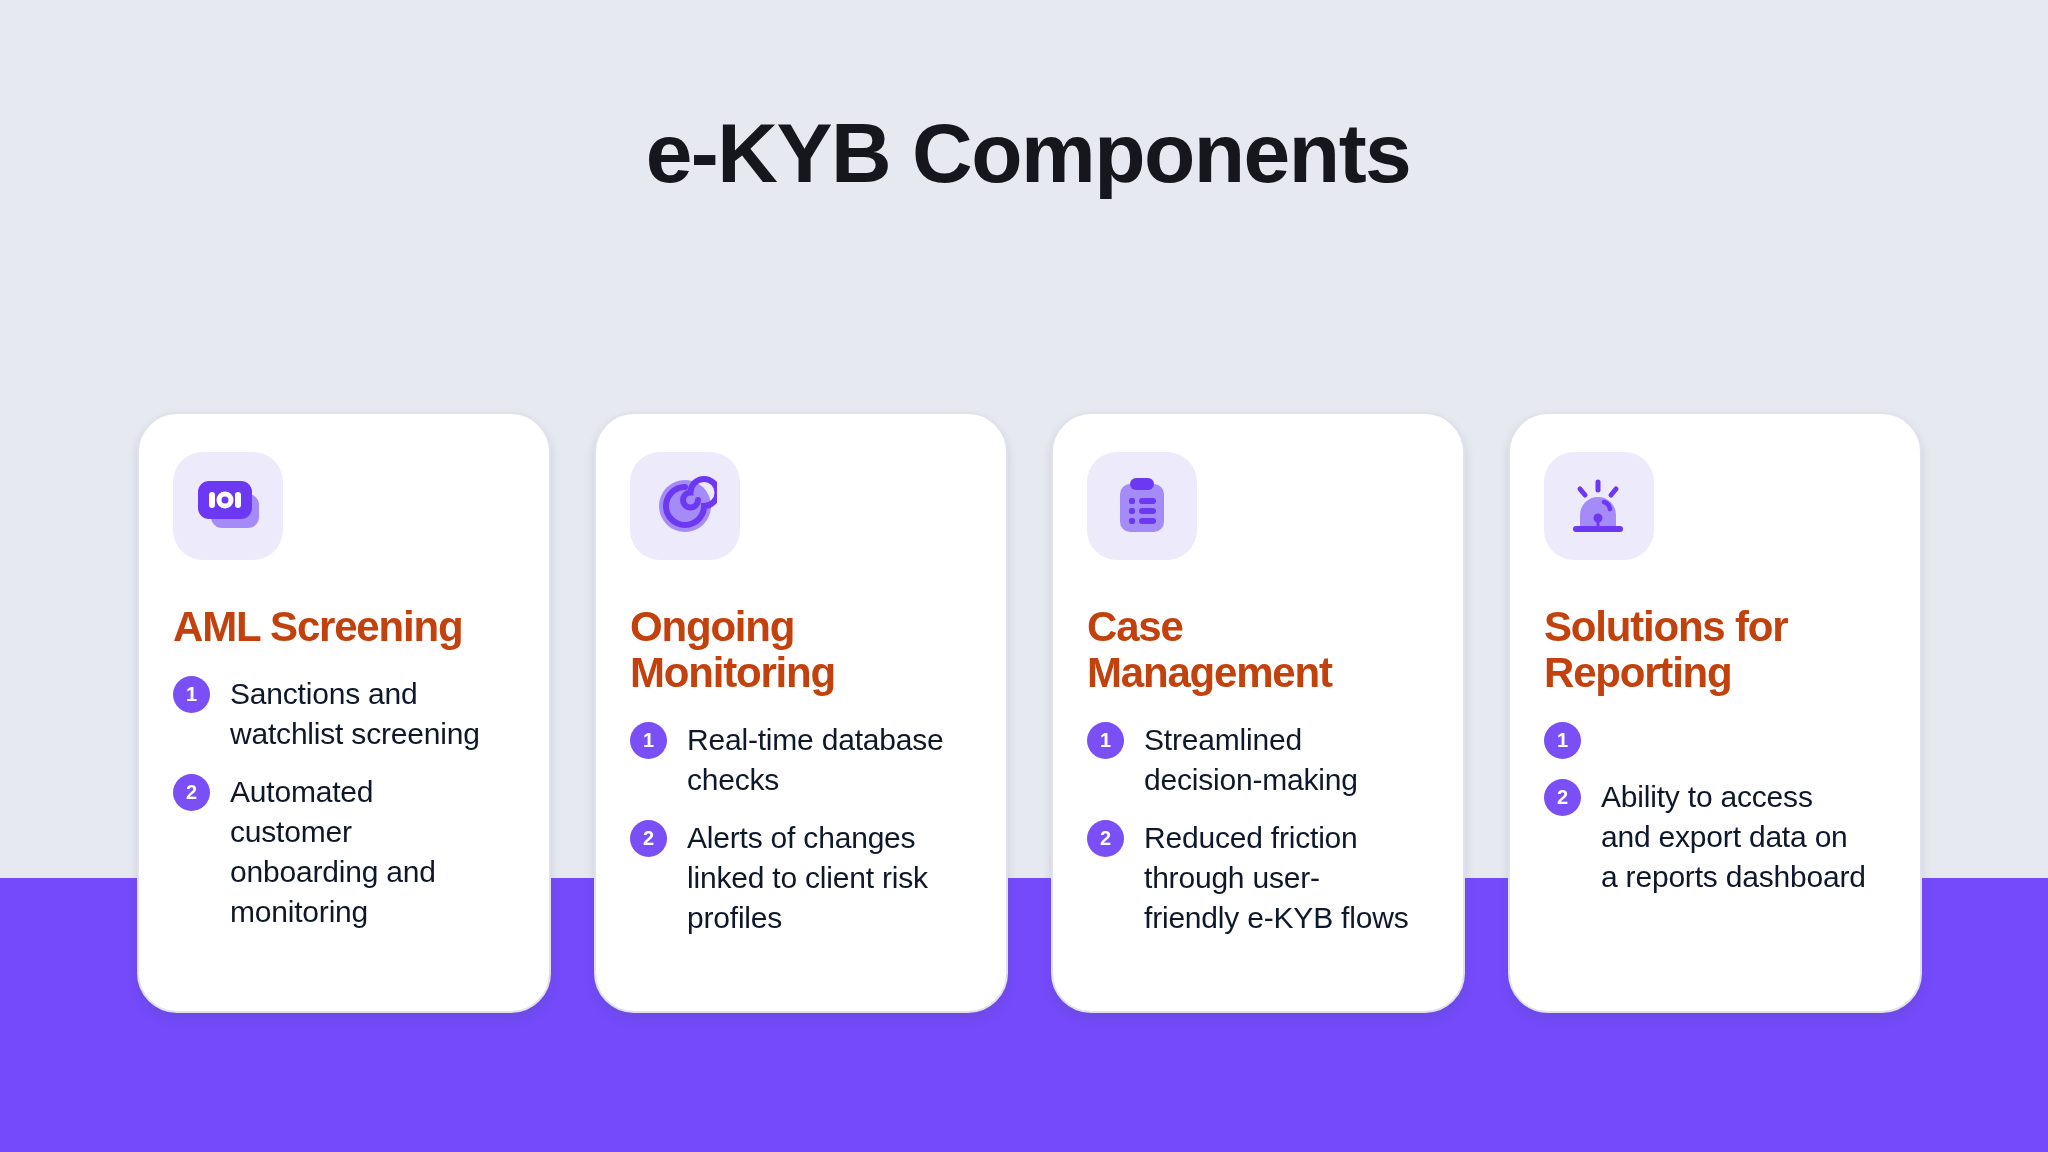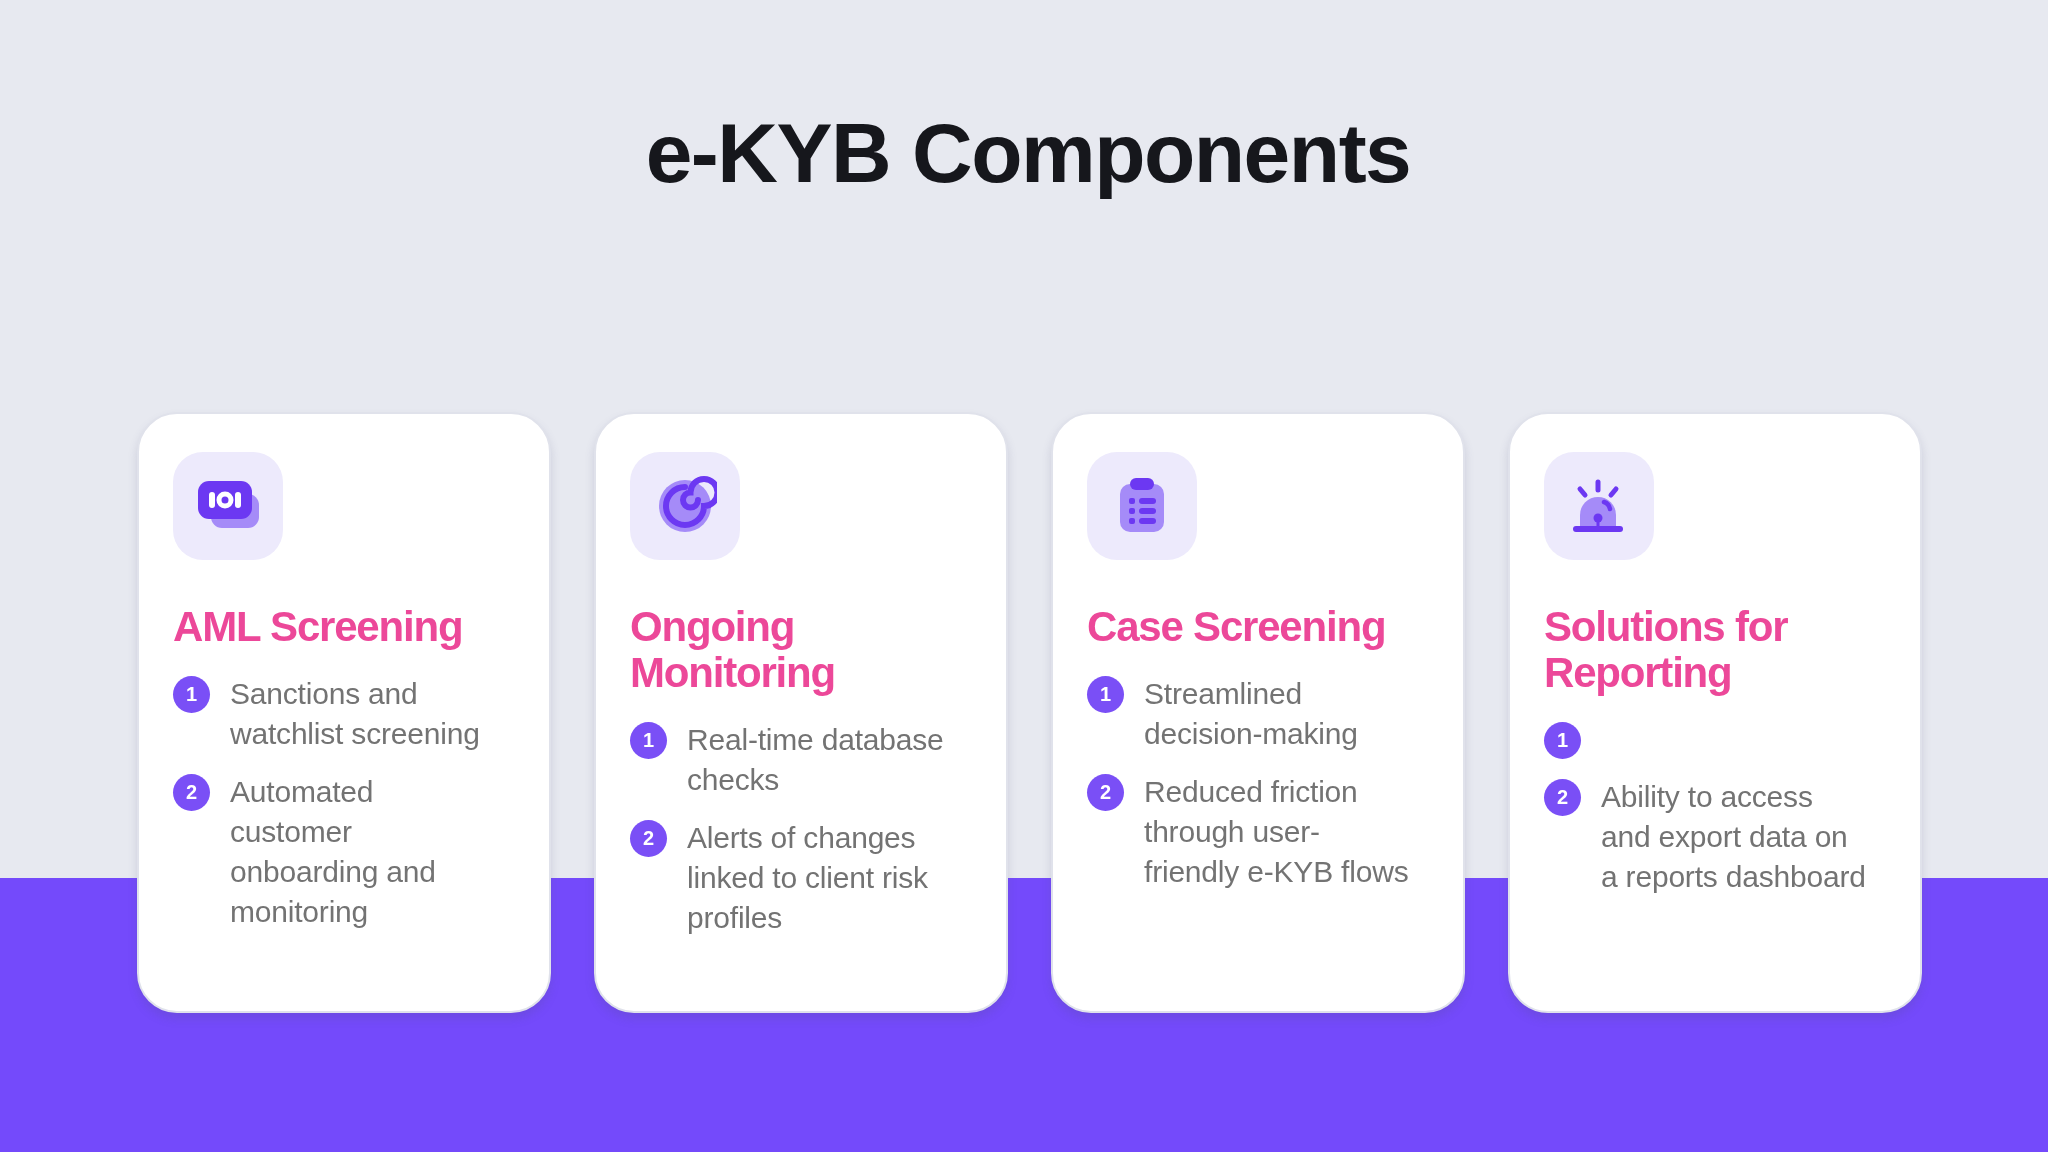--- a/index.html
+++ b/index.html
@@ -28,35 +28,35 @@
     padding:38px 34px 0 34px;
   }
   .icon-tile{
     width:110px;height:108px;border-radius:30px;background:#EDEAFC;
     display:flex;align-items:center;justify-content:center;
     margin-bottom:44px;
   }
   .card-title{
     margin:0 0 24px 0;
     font-size:42px;font-weight:800;line-height:1.1;letter-spacing:-1.2px;
-    color:#ec4899;white-space:pre-line;
+    color:#c2410c;white-space:pre-line;
   }
   .item-list{
     list-style:none;margin:0;padding:0;
     display:flex;flex-direction:column;gap:18px;
   }
   .item{display:flex;align-items:flex-start;gap:20px;}
   .num-badge{
     flex:none;width:37px;height:37px;border-radius:50%;
     background:#7A4FF6;color:#FFFFFF;
     display:flex;align-items:center;justify-content:center;
     font-size:20px;font-weight:700;margin-top:2px;
   }
   .item-text{
-    font-size:30px;line-height:1.33;color:#737373;
+    font-size:30px;line-height:1.33;color:#0f172a;
     white-space:pre-line;letter-spacing:-0.2px;
   }
 </style>
 </head>
 <body>
 
 <div class="purple-band"></div>
 
 <div class="title">
   <div>e-KYB Components</div>
@@ -121,21 +121,21 @@
         <rect x="10" y="10" width="44" height="48" rx="10" fill="#A58BF8"></rect>
         <rect x="20" y="4" width="24" height="12" rx="6" fill="#6C38F2"></rect>
         <rect x="19" y="24" width="6" height="6" rx="2" fill="#6C38F2"></rect>
         <rect x="29" y="24" width="17" height="6" rx="3" fill="#6C38F2"></rect>
         <rect x="19" y="34" width="6" height="6" rx="2" fill="#6C38F2"></rect>
         <rect x="29" y="34" width="17" height="6" rx="3" fill="#6C38F2"></rect>
         <rect x="19" y="44" width="6" height="6" rx="2" fill="#6C38F2"></rect>
         <rect x="29" y="44" width="17" height="6" rx="3" fill="#6C38F2"></rect>
       </svg>
     </div>
-    <h2 class="card-title">Case Screening</h2>
+    <h2 class="card-title">Case Management</h2>
     <ul class="item-list">
       <li class="item">
         <span class="num-badge">1</span>
         <span class="item-text">Streamlined
 decision-making</span>
       </li>
       <li class="item">
         <span class="num-badge">2</span>
         <span class="item-text">Reduced friction
 through user-

